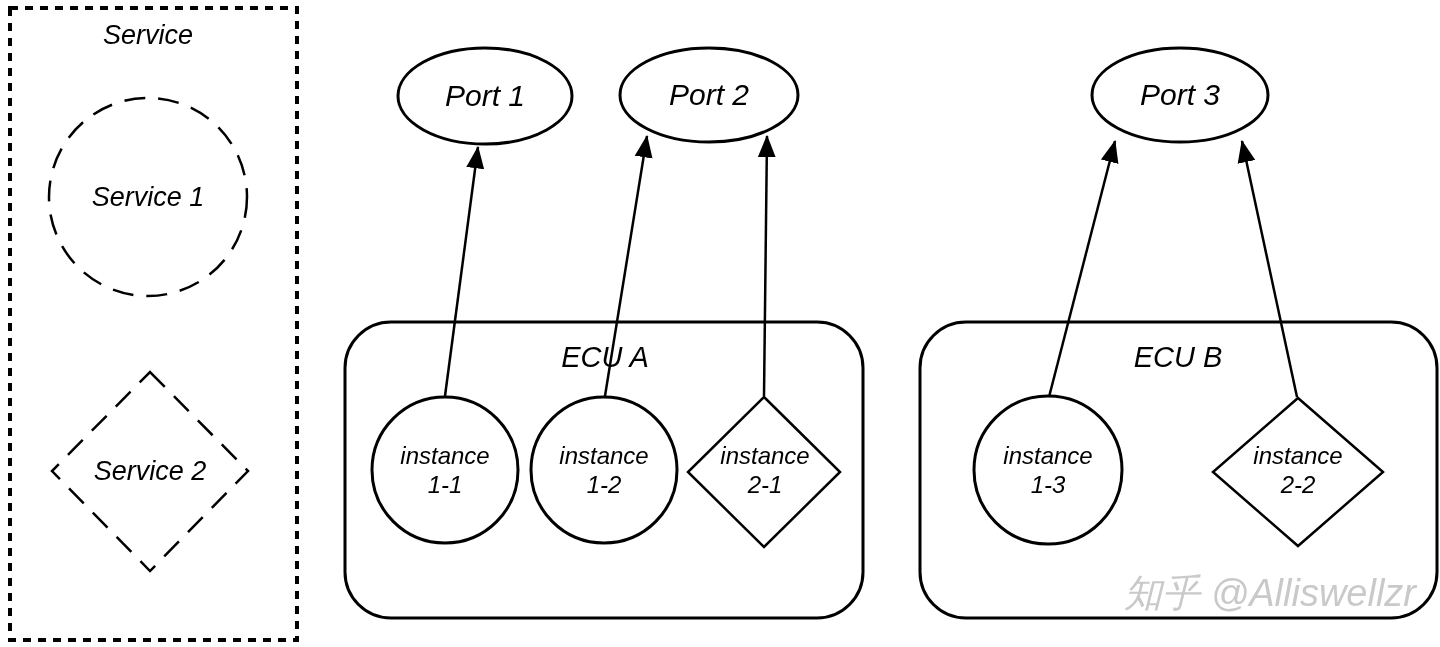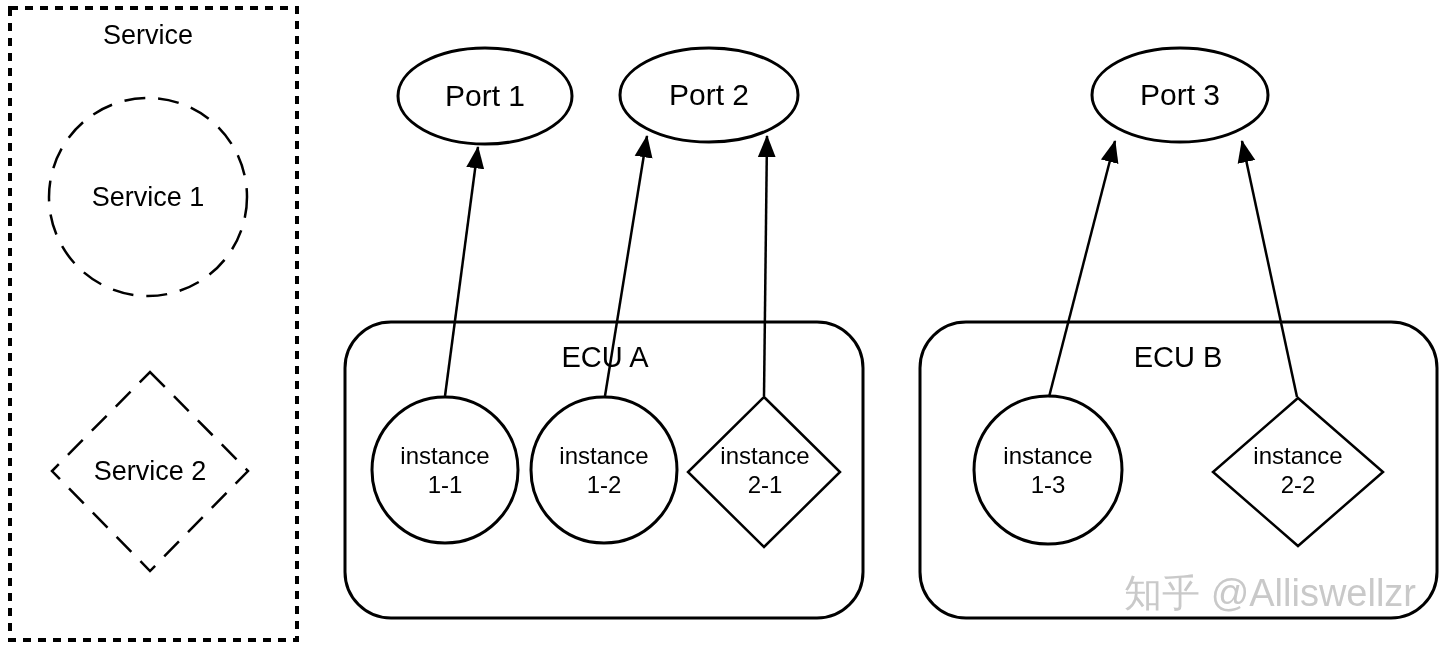--- a/index.html
+++ b/index.html
@@ -3,20 +3,21 @@
 <meta charset="utf-8">
 <style>
   html, body { margin: 0; padding: 0; background: #ffffff; }
   .stage {
     position: relative;
     width: 1440px;
     height: 647px;
     background: #ffffff;
     overflow: hidden;
     font-family: "Liberation Sans", sans-serif;
+    font-style: italic;
   }
   svg { display: block; }
   .shape   { fill: #ffffff; stroke: #000000; }
   .dashed  { fill: none; stroke: #000000; }
   .edge    { fill: none; stroke: #000000; stroke-width: 2.5; }
   text     { fill: #000000; font-family: "Liberation Sans", sans-serif; }
   .t-title    { font-size: 27px; text-anchor: middle; }
   .t-port     { font-size: 30px; text-anchor: middle; }
   .t-ecu      { font-size: 29px; text-anchor: middle; }
   .t-inst     { font-size: 24px; text-anchor: middle; }

